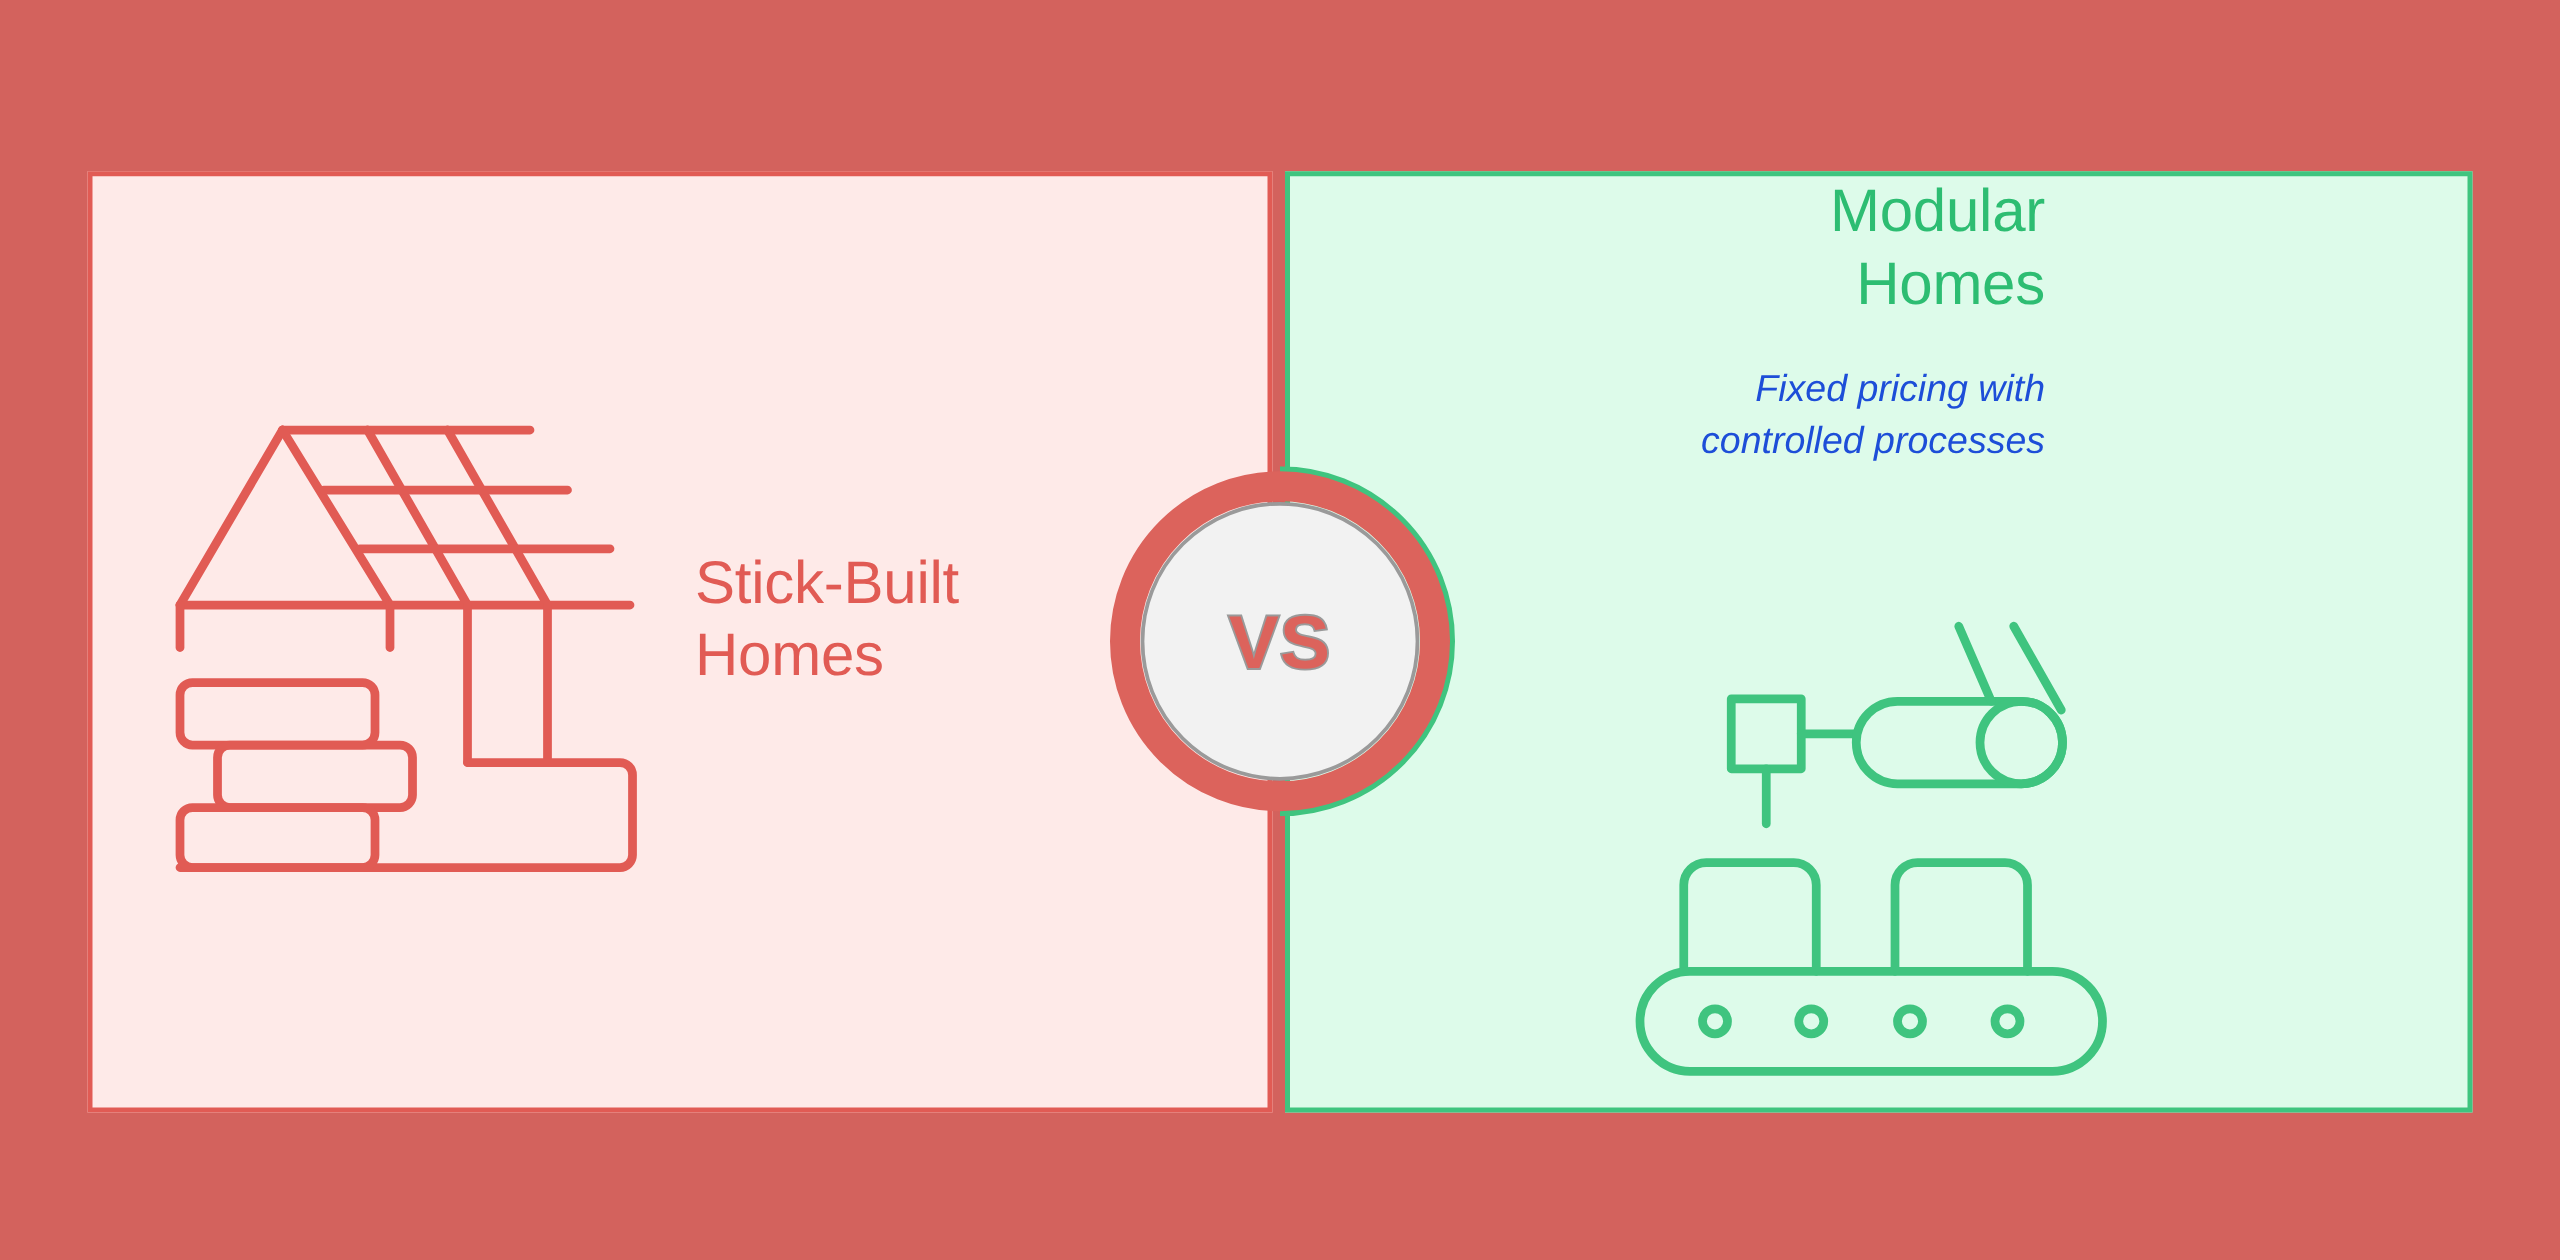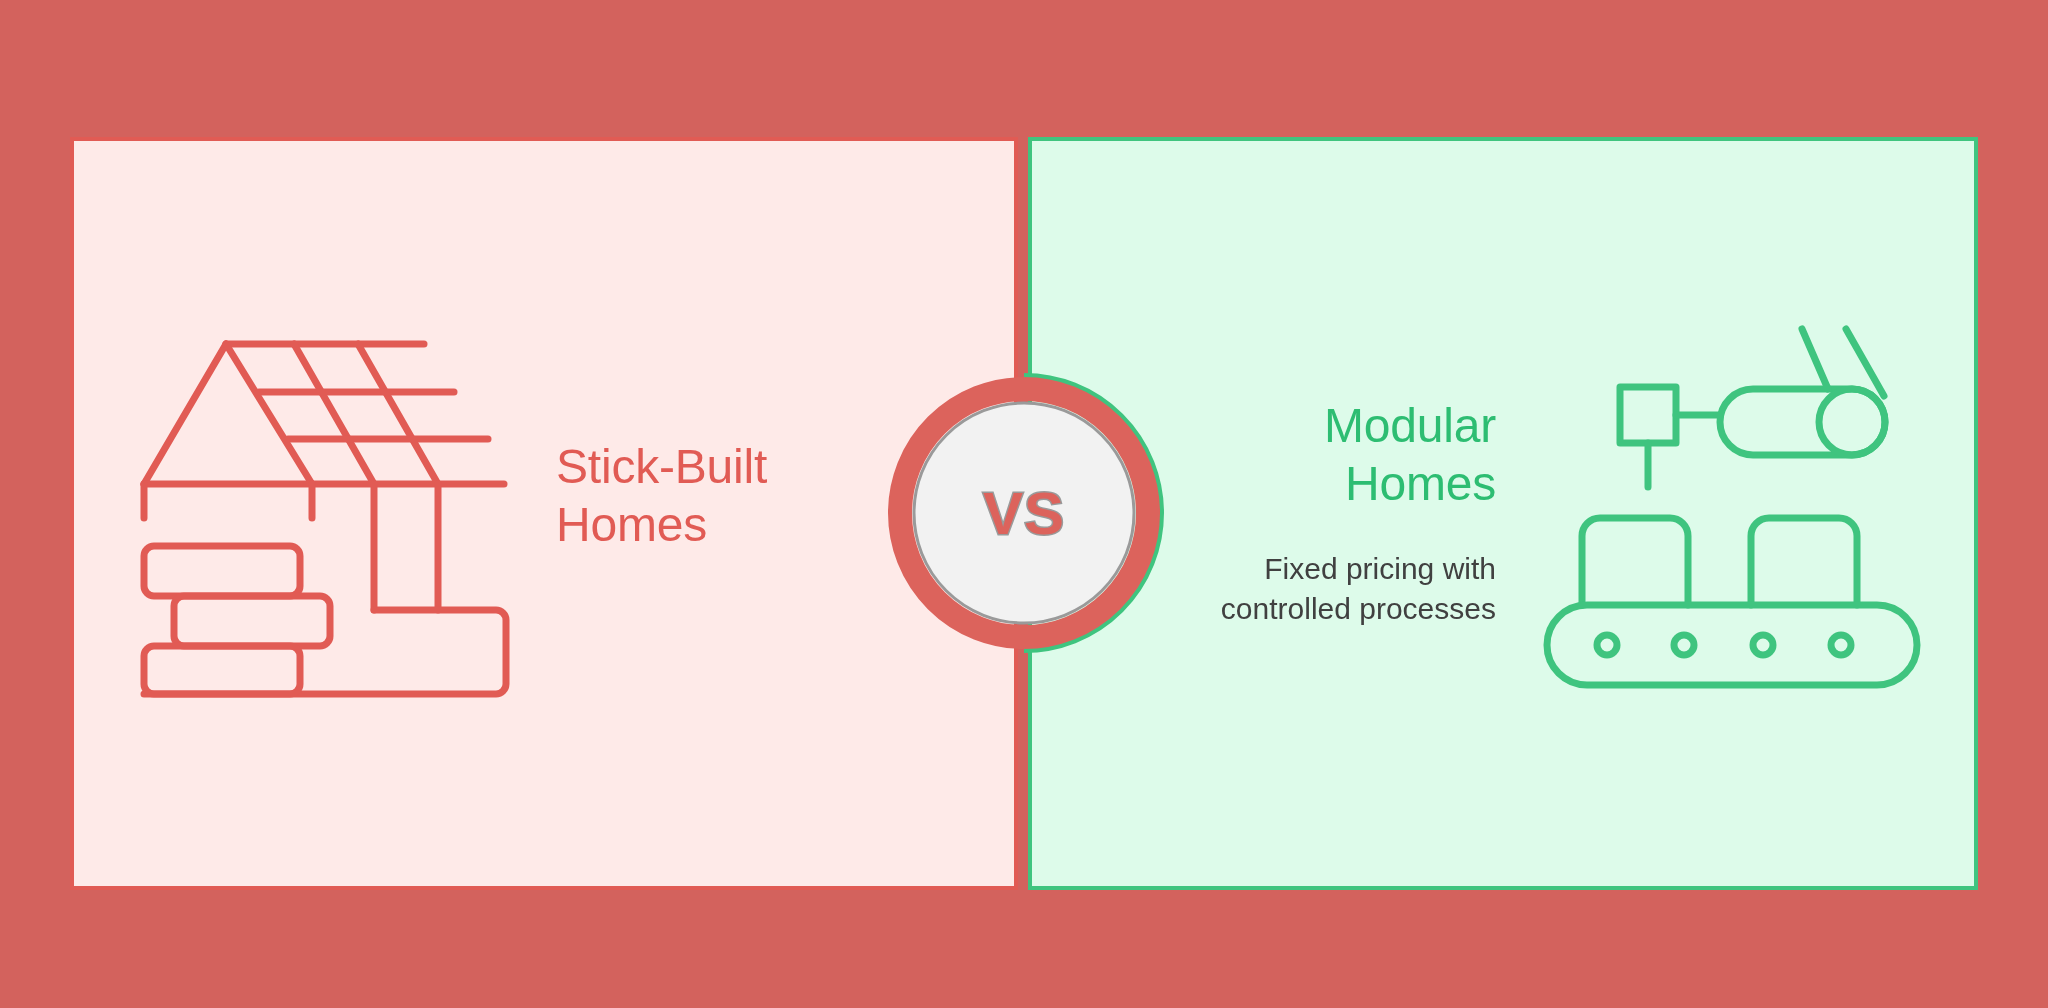--- a/index.html
+++ b/index.html
@@ -50,21 +50,21 @@
     align-items: center;
   }
 
   #panel-left .panel-inner {
     flex-direction: row;
     padding-left: 42px;
     padding-right: 30px;
   }
 
   #panel-right .panel-inner {
-    flex-direction: row;
+    flex-direction: column;
     padding-left: 30px;
     padding-right: 42px;
   }
 
   
   .art {
     flex: 0 0 auto;
     width: 400px;
     height: 400px;
     display: flex;
@@ -100,21 +100,21 @@
   .title.right { color: #2dbd72; max-width: 260px; margin-left: auto; }
 
   .subtitle {
     font-size: 30px;
     line-height: 1.35;
     margin: 0;
     font-weight: normal;
   }
 
   .subtitle.left  { color: #ef6b63; max-width: 300px; }
-  .subtitle.right { color: #404040; max-width: 290px; margin-left: auto; }
+  .subtitle.right { color: #1d4ed8; max-width: 290px; margin-left: auto; font-style: italic; }
 
   
   #vs-badge {
     position: absolute;
     left: 884px;
     top: 373px;
     width: 280px;
     height: 280px;
     z-index: 5;
   }

